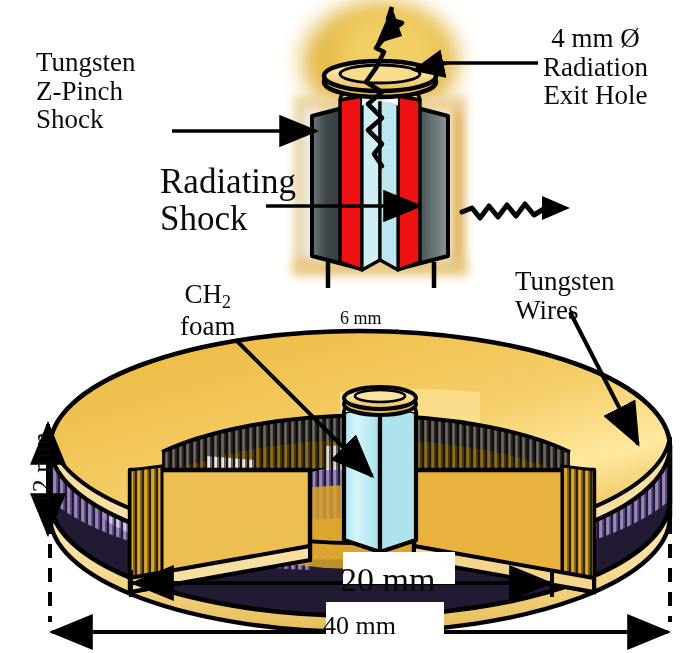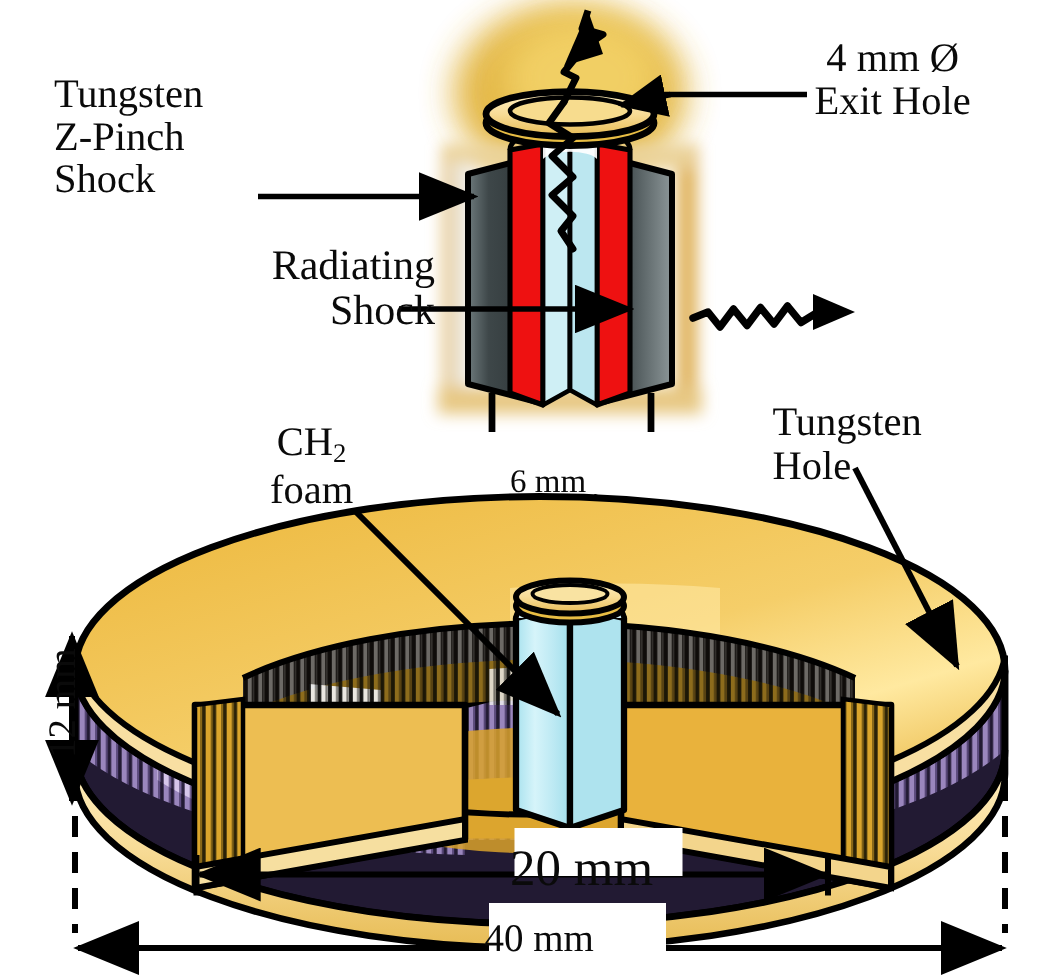--- a/index.html
+++ b/index.html
@@ -3,25 +3,25 @@
 <meta charset="utf-8">
 <style>
   html,body{margin:0;padding:0;background:#fff;}
   body{width:700px;height:653px;position:relative;overflow:hidden;
        font-family:"Liberation Serif","DejaVu Serif",serif;color:#000;}
   #stage{position:absolute;left:0;top:0;width:700px;height:588px;margin-left:10px;}
   svg#fig{position:absolute;left:0;top:0;width:700px;height:653px;}
   .lbl{position:absolute;font-family:"Liberation Serif","DejaVu Serif",serif;
        color:#0a0a0a;line-height:1.06;white-space:nowrap;}
   .l-tz   {left:26px;  top:48px;  font-size:27px; text-align:left;}
-  .l-rs   {left:150px; top:163px; font-size:28px; text-align:right; width:130px;}
+  .l-rs   {left:150px; top:163px; font-size:35px; text-align:left; width:130px;}
   .l-exit {left:533px; top:24px;  font-size:27px; text-align:center;}
   .l-ch2  {left:170px; top:280px; font-size:27px; text-align:center;}
   .l-tw   {left:505px; top:267px; font-size:27px; text-align:left;}
-  .l-6mm  {left:330px; top:309px; font-size:22px;}
+  .l-6mm  {left:330px; top:309px; font-size:18px;}
   .l-12mm {left:-18px; top:455px; font-size:26px; transform:rotate(-90deg);
            transform-origin:50% 50%; width:100px; text-align:center;}
   .l-20mm {left:330px; top:562px; font-size:34px;}
   .l-40mm {left:313px; top:612px; font-size:26px;}
   .sub{font-size:0.66em;vertical-align:-0.28em;}
 </style>
 </head>
 <body>
 
 <div id="stage">
@@ -283,31 +283,32 @@
   <div>Shock</div>
 </div>
 
 <div class="lbl l-rs">
   <div>Radiating</div>
   <div>Shock</div>
 </div>
 
 <div class="lbl l-exit">
   <div>4 mm Ø</div>
+  <div>Radiation</div>
   <div>Exit Hole</div>
 </div>
 
 <div class="lbl l-ch2">
   <div><span>CH</span><span class="sub">2</span></div>
   <div>foam</div>
 </div>
 
 <div class="lbl l-tw">
   <div>Tungsten</div>
-  <div>Hole</div>
+  <div>Wires</div>
 </div>
 
 <div class="lbl l-6mm">6 mm</div>
 <div class="lbl l-12mm">12 mm</div>
 <div class="lbl l-20mm">20 mm</div>
 <div class="lbl l-40mm">40 mm</div>
 
 </div>
 
 </body></html>

